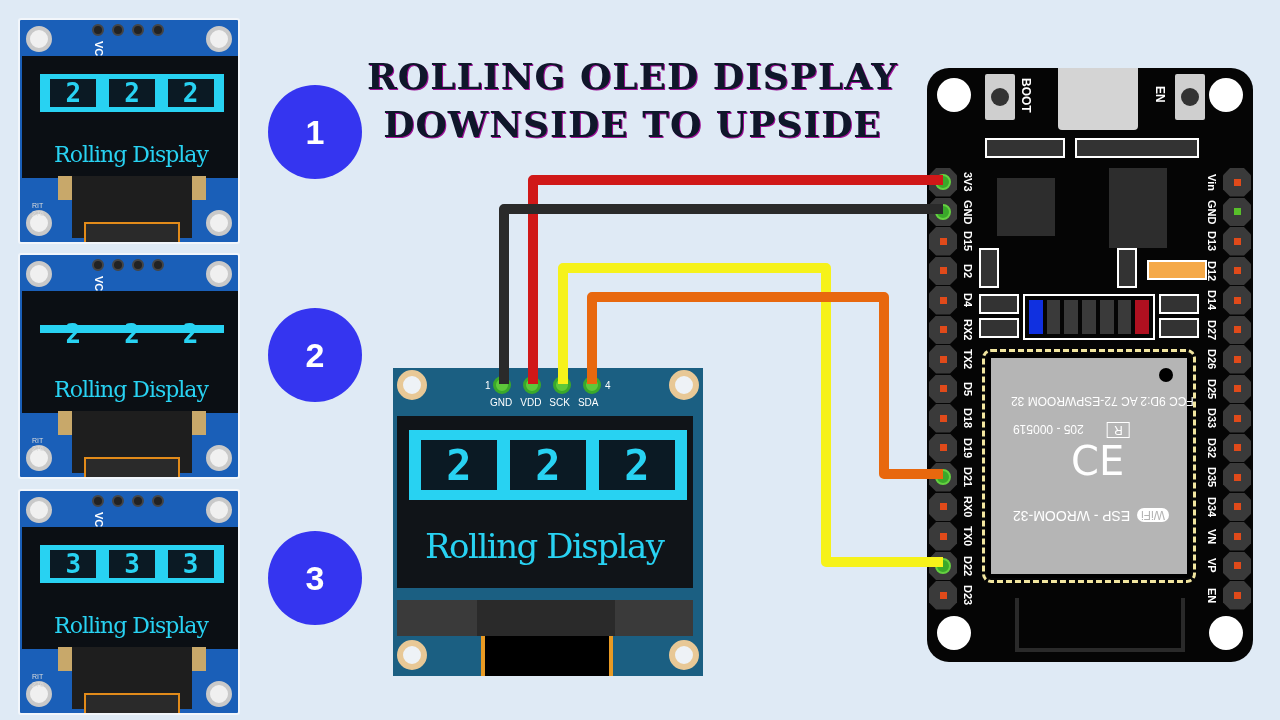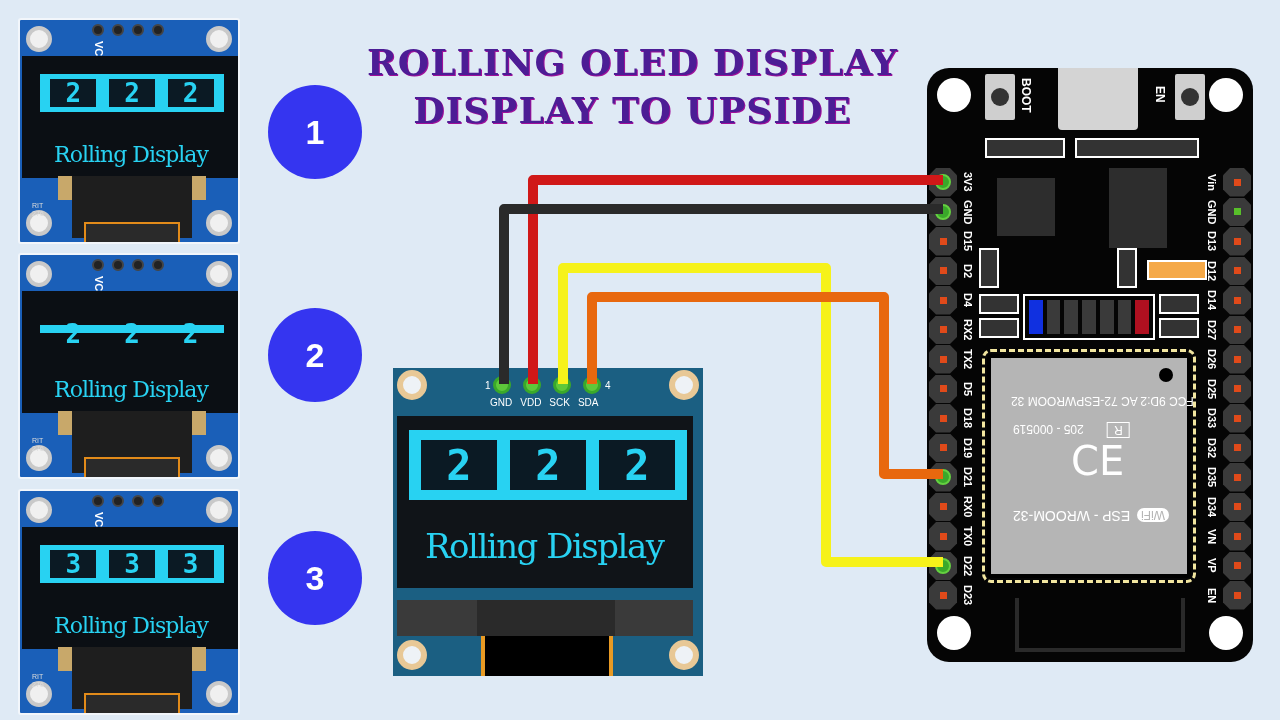--- a/index.html
+++ b/index.html
@@ -1,21 +1,21 @@
 <!DOCTYPE html>
 <html><head>
 <meta charset="utf-8">
 <style>
   * { box-sizing: border-box; margin: 0; padding: 0; }
   html, body { width: 1280px; height: 720px; overflow: hidden; }
   body { background: #dfeaf5; font-family: "Liberation Sans", sans-serif; position: relative; }
 
   
-  .title { position: absolute; left: 360px; top: 38px; width: 545px; text-align: center;
-           font-family: "DejaVu Serif", serif; font-weight: bold; color: #4c1d95;
+  .title { position: absolute; left: 360px; top: 52px; width: 545px; text-align: center;
+           font-family: "DejaVu Serif", serif; font-weight: bold; color: #0f172a;
            font-size: 36px; line-height: 48px; letter-spacing: 1px;
            text-shadow: 1px 1px 0 #a0109a; }
   .title div { white-space: nowrap; }
 
   
   .step { position: absolute; left: 268px; width: 94px; height: 94px; border-radius: 50%;
           background: #3535f0; color: #fff; font-weight: bold; font-size: 34px;
           display: flex; align-items: center; justify-content: center; }
 
   
@@ -98,21 +98,21 @@
   .pinlabels span { height: 28.5px; color: #fff; font-weight: bold; font-size: 11px; writing-mode: vertical-rl; text-align: center; line-height: 18px; }
 
   
   svg.wires { position: absolute; left: 0; top: 0; width: 1280px; height: 720px; pointer-events: none; }
 </style>
 </head>
 <body>
 
 <div class="title">
   <div>ROLLING OLED DISPLAY</div>
-  <div>DISPLAY TO UPSIDE</div>
+  <div>DOWNSIDE TO UPSIDE</div>
 </div>
 
 <div class="step" style="top:85px">1</div>
 <div class="step" style="top:308px">2</div>
 <div class="step" style="top:531px">3</div>
 
 <div class="mini" style="top:18px">
   <div class="hole" style="left:6px;top:6px"></div>
   <div class="hole" style="right:6px;top:6px"></div>
   <div class="hole" style="left:6px;bottom:6px"></div>

